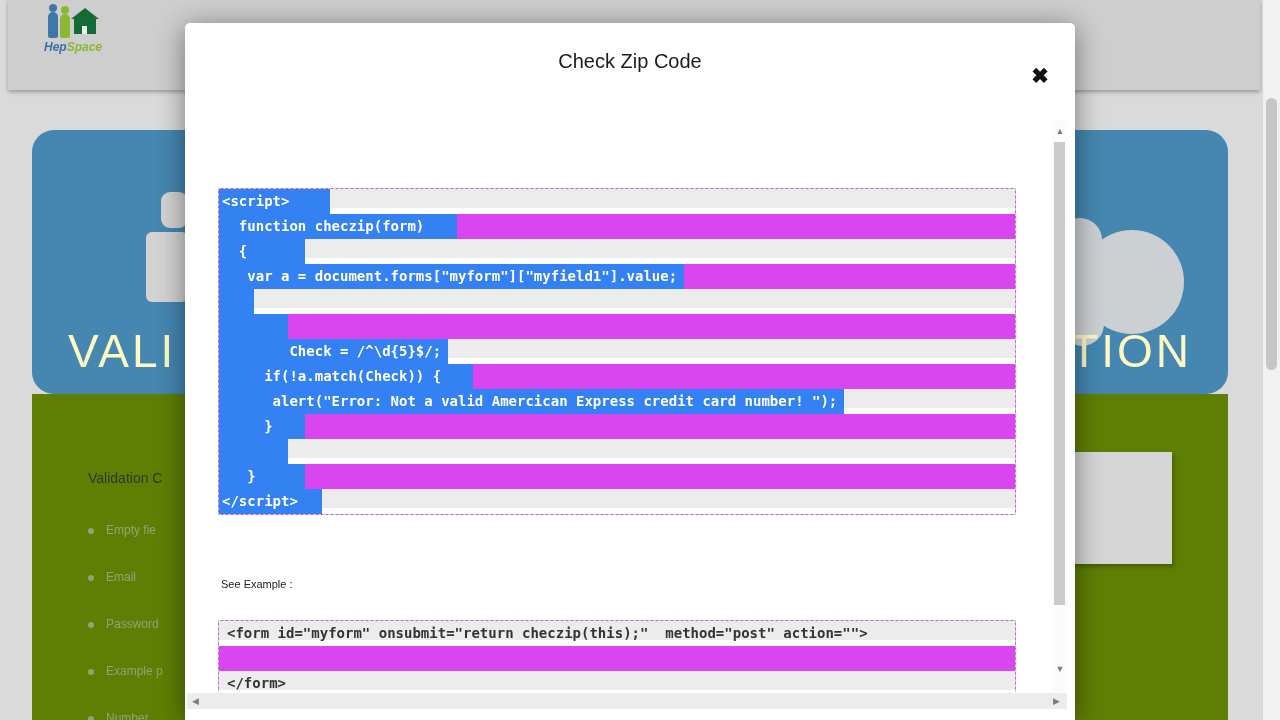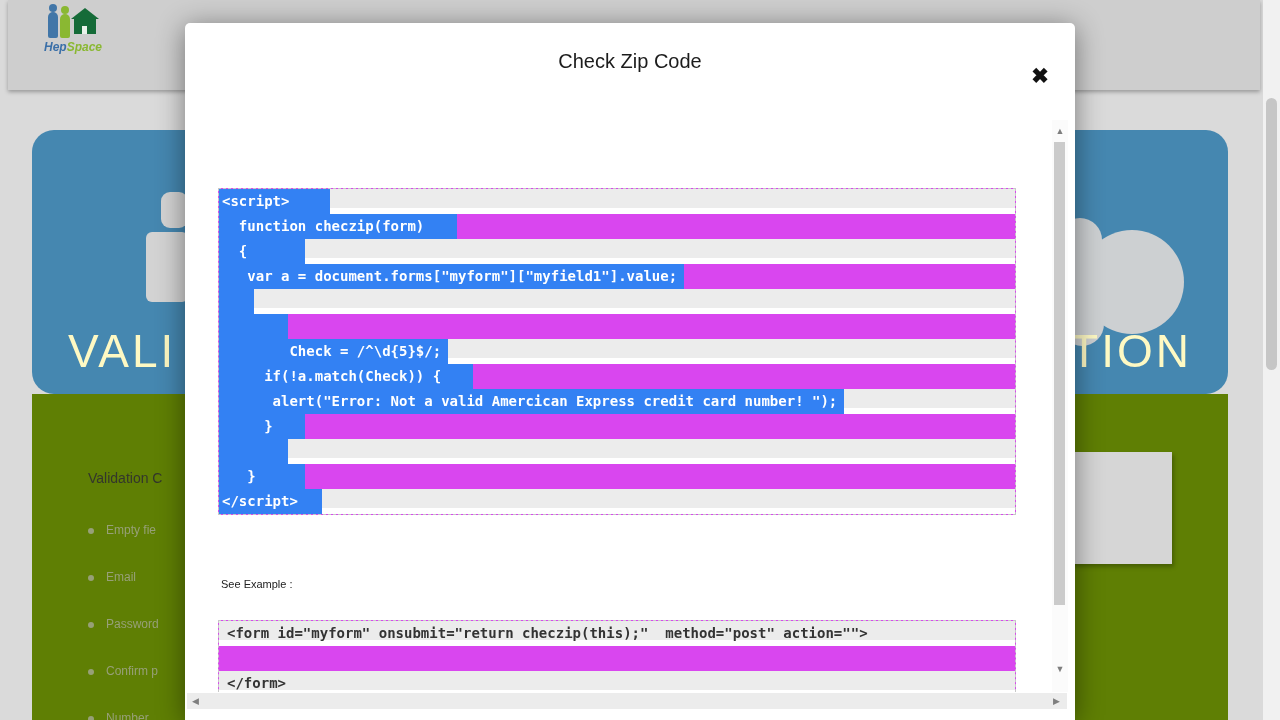--- a/index.html
+++ b/index.html
@@ -118,21 +118,21 @@
   <div class="g-item">
       <span class="dot"></span><span class="g-text">Empty fie</span>
     </div>
       <div class="g-item">
       <span class="dot"></span><span class="g-text">Email</span>
     </div>
       <div class="g-item">
       <span class="dot"></span><span class="g-text">Password</span>
     </div>
       <div class="g-item">
-      <span class="dot"></span><span class="g-text">Confirm p</span>
+      <span class="dot"></span><span class="g-text">Example p</span>
     </div>
       <div class="g-item">
       <span class="dot"></span><span class="g-text">Number</span>
     </div>
     </div>
   <div class="gray-box"></div>
 </div>
 
 <div class="page-scroll">
   <div class="pthumb"></div>

